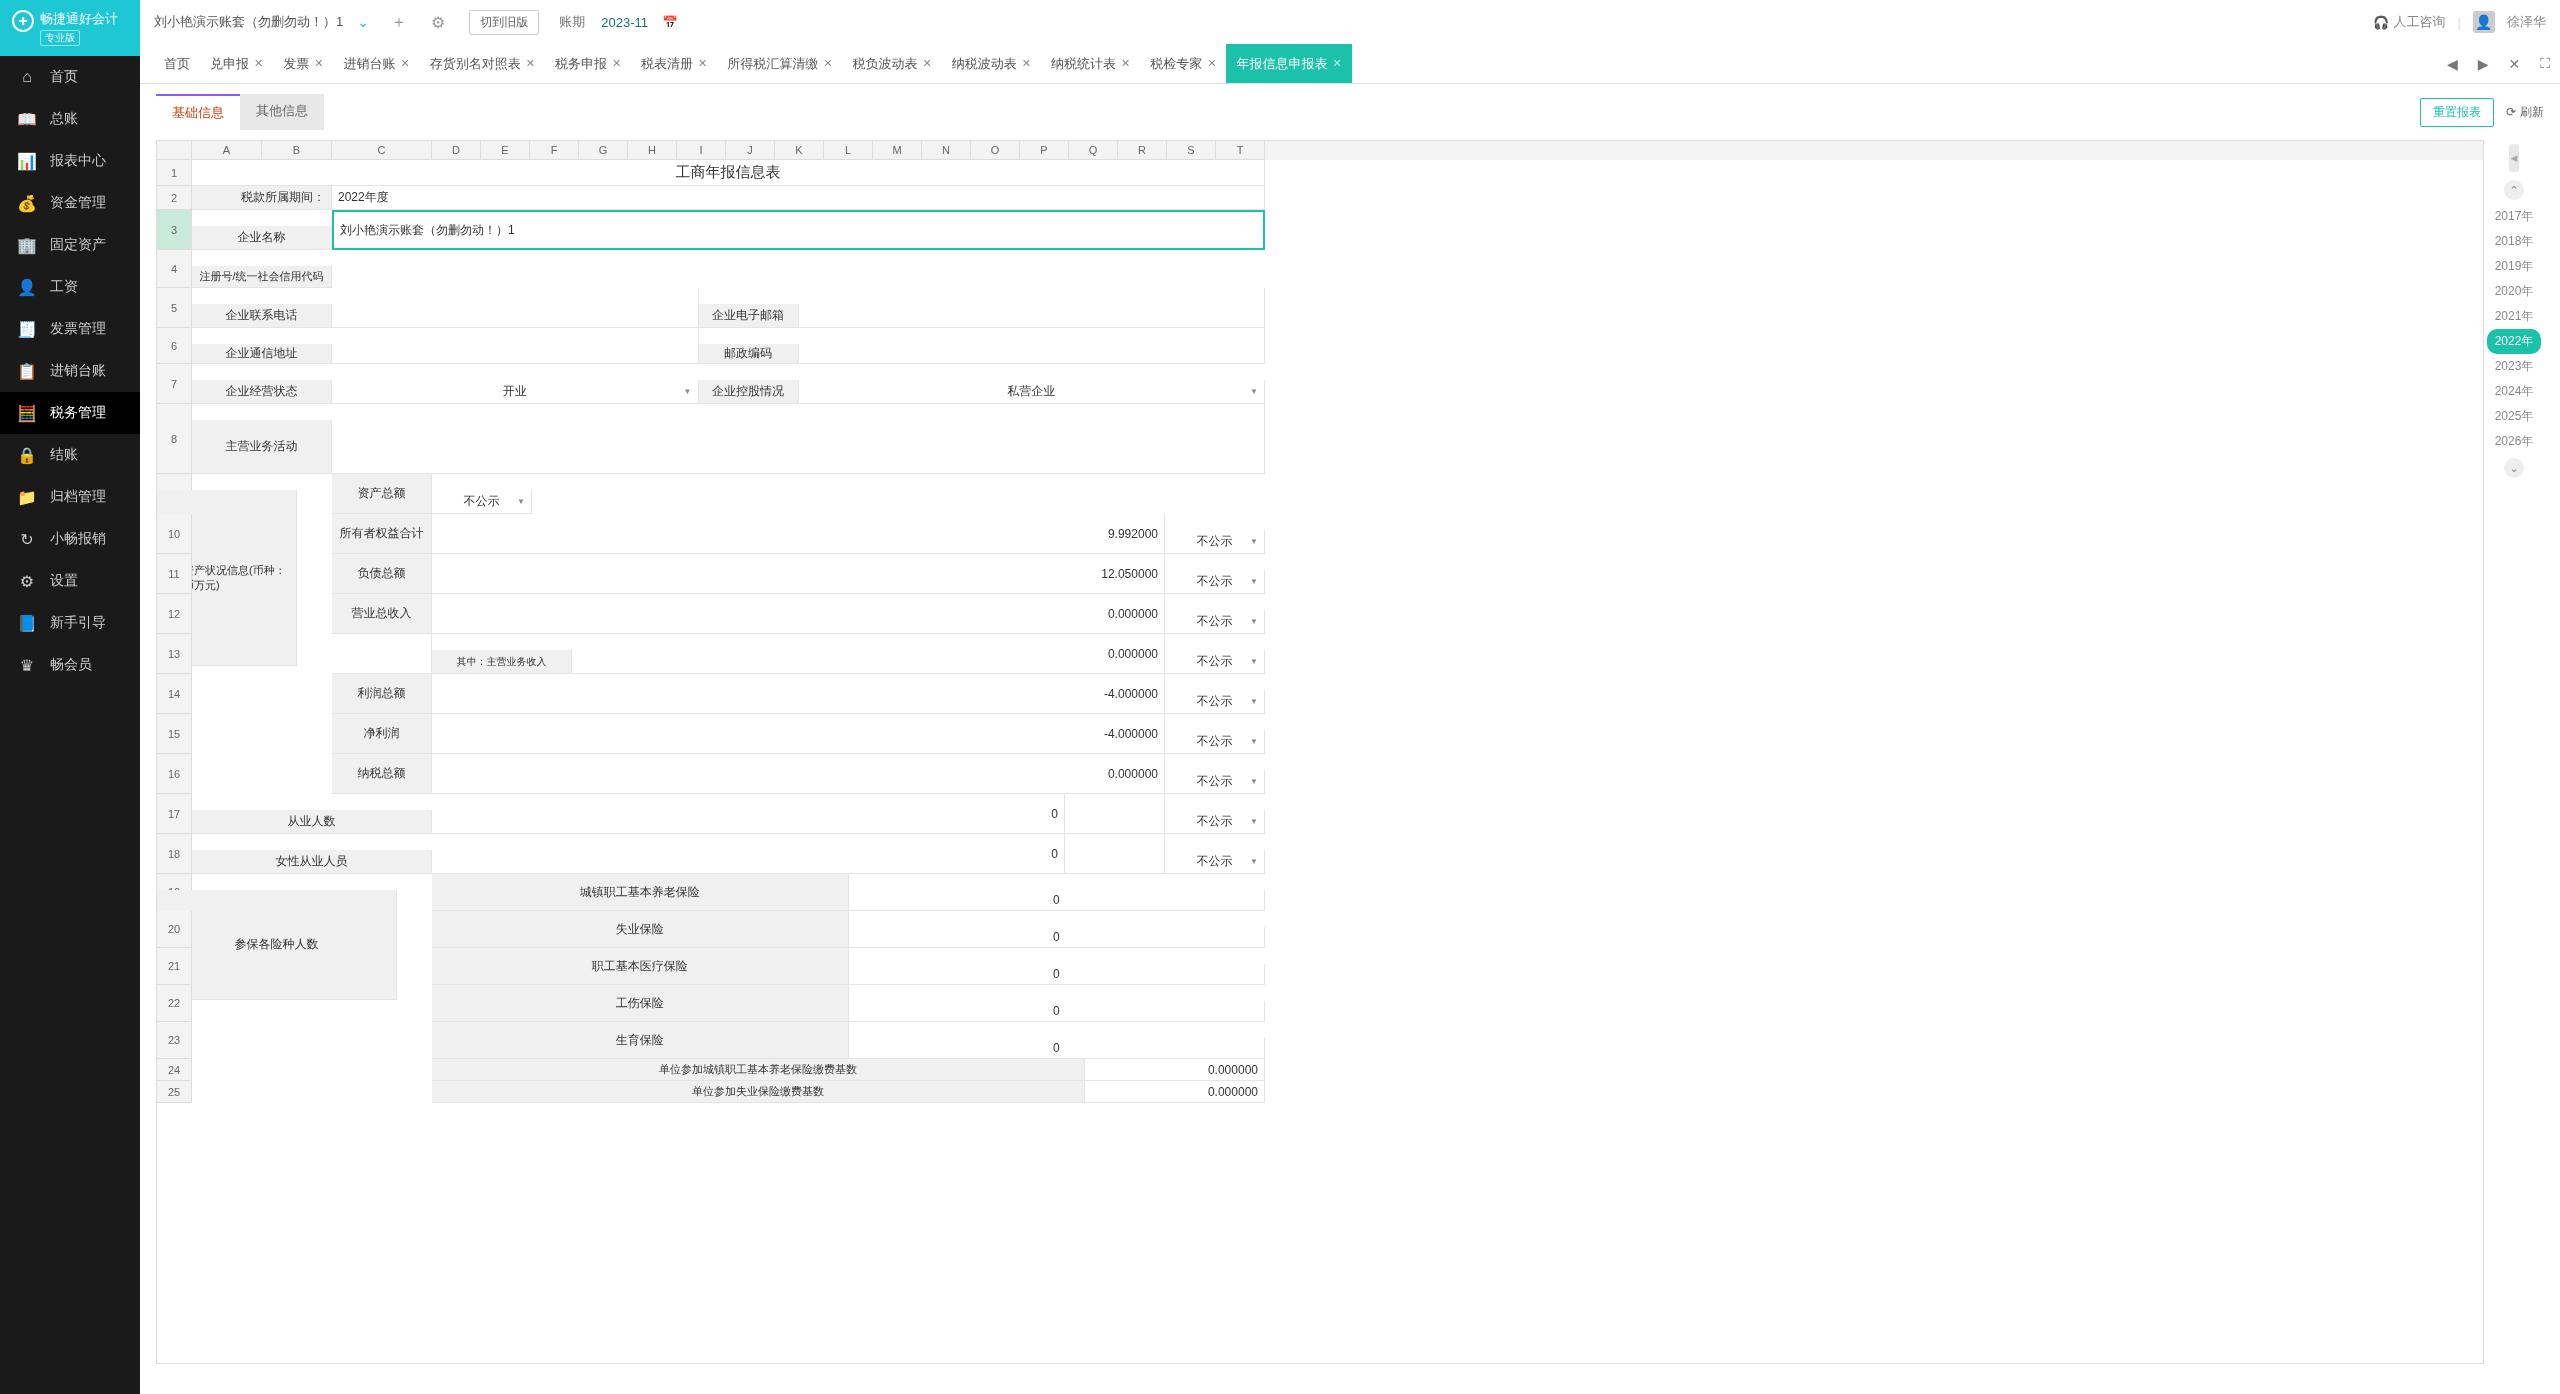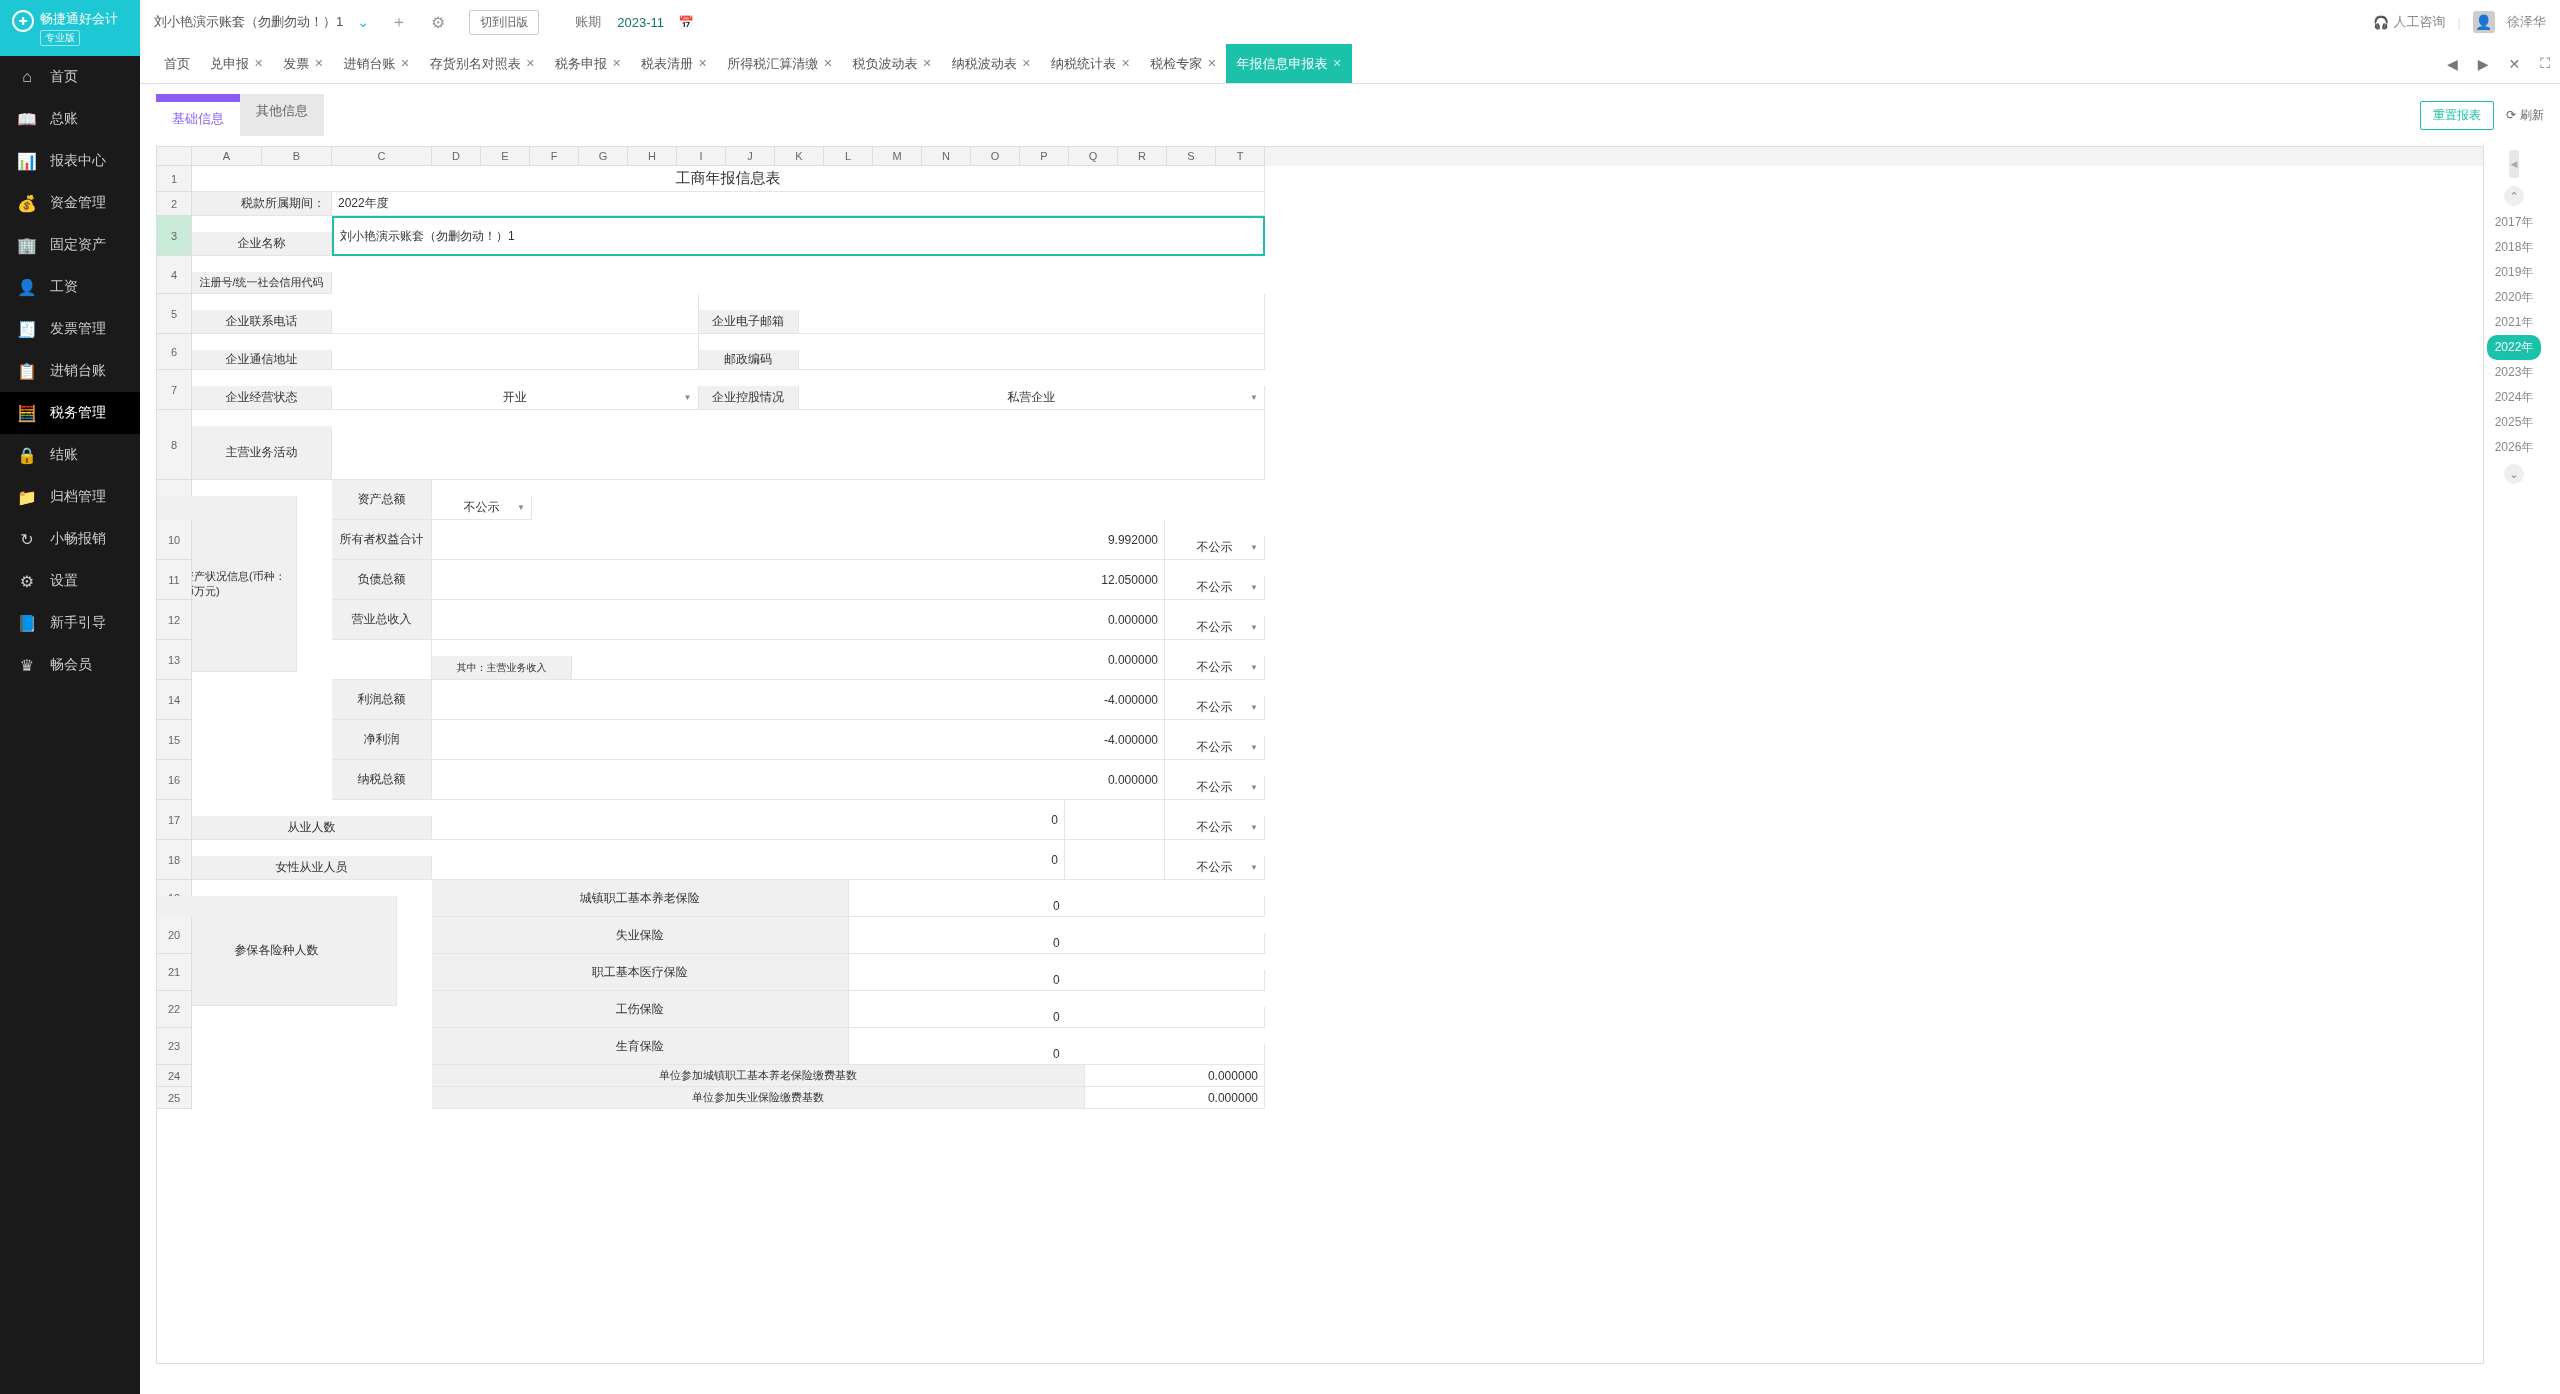--- a/index.html
+++ b/index.html
@@ -16,39 +16,39 @@
 .nav-item.active { background: #000; color: #fff; }
 .nav-icon { width: 18px; height: 18px; display: flex; align-items: center; justify-content: center; font-size: 16px; }
 
 
 .main { flex: 1; display: flex; flex-direction: column; overflow: hidden; }
 .topbar { height: 44px; display: flex; align-items: center; padding: 0 14px; border-bottom: 0px solid #eee; }
 .account-sel { display: flex; align-items: center; gap: 8px; color: #555; font-size: 13px; }
 .chevron { color: #1DC7D4; font-size: 14px; padding: 0 6px; }
 .top-icon { color: #999; font-size: 16px; padding: 0 8px; cursor: pointer; }
 .old-btn { border: 1px solid #ccc; color: #666; padding: 3px 10px; font-size: 12px; border-radius: 2px; margin: 0 8px; cursor: pointer; }
-.period { color: #777; font-size: 13px; margin-left: 20px; }
+.period { color: #777; font-size: 13px; margin-left: 4px; }
 .period-val { color: #0f766e; margin-left: 8px; }
 .cal-icon { color: #1DC7D4; margin-left: 6px; }
 .topbar-right { margin-left: auto; display: flex; align-items: center; gap: 12px; color: #888; font-size: 13px; }
 .headset { display: flex; align-items: center; gap: 4px; cursor: pointer; }
 .avatar { width: 22px; height: 22px; background: #ccc; border-radius: 3px; display: flex; align-items: center; justify-content: center; color: #fff; font-size: 14px; }
 
 
 .tabs { display: flex; align-items: center; border-bottom: 1px solid #e0e0e0; height: 40px; padding-left: 14px; }
 .tab { padding: 0 10px; font-size: 13px; color: #555; height: 100%; display: flex; align-items: center; gap: 5px; cursor: pointer; white-space: nowrap; }
 .tab.active { background: #1BC1A8; color: #fff; }
 .tab .close { font-size: 11px; opacity: 0.7; }
 .tab-ctrl { margin-left: auto; display: flex; align-items: center; color: #777; }
 .tab-ctrl span { padding: 0 10px; cursor: pointer; font-size: 14px; }
 
 
 .subbar { display: flex; align-items: center; padding: 10px 16px; }
 .subtab { padding: 8px 16px; font-size: 13px; color: #666; cursor: pointer; background: #e8e8e8; }
-.subtab.active { background: #fff; color: #8b5cf6; border-top: 8px solid #8b5cf6; }
+.subtab.active { background: #fff; color: #c2410c; border-top: 2px solid #8b5cf6; }
 .actions { margin-left: auto; display: flex; gap: 12px; }
 .btn-outline { border: 1px solid #1BC1A8; color: #1BC1A8; padding: 5px 12px; font-size: 12px; border-radius: 2px; cursor: pointer; }
 .btn-refresh { color: #666; font-size: 12px; display: flex; align-items: center; gap: 4px; cursor: pointer; }
 
 
 .sheet-wrap { flex: 1; display: flex; overflow: hidden; padding: 0 16px 16px 16px; position: relative; }
 .sheet { flex: 1; overflow: auto; border: 1px solid #ddd; position: relative; }
 .col-headers { display: flex; position: sticky; top: 0; background: #f3f3f3; z-index: 2; font-size: 11px; color: #666; }
 .corner { width: 35px; border-right: 1px solid #ddd; border-bottom: 1px solid #ddd; flex-shrink: 0; }
 .col-h { border-right: 1px solid #ddd; border-bottom: 1px solid #ddd; text-align: center; line-height: 18px; flex-shrink: 0; }

